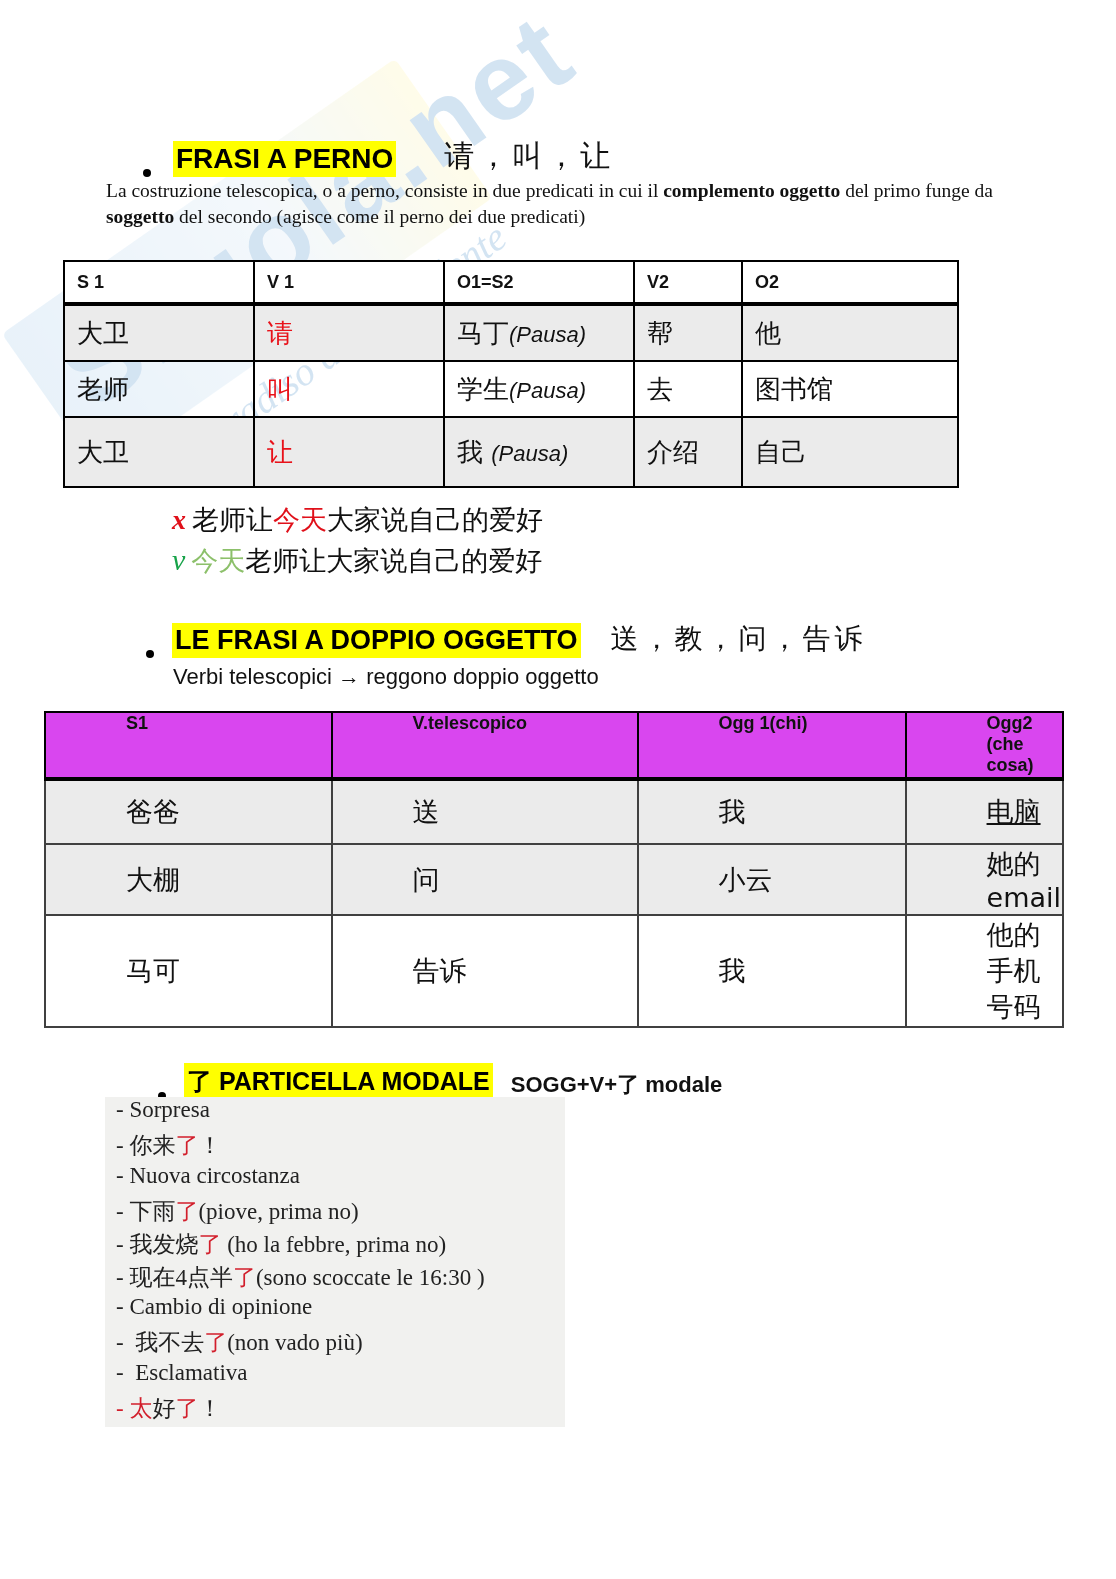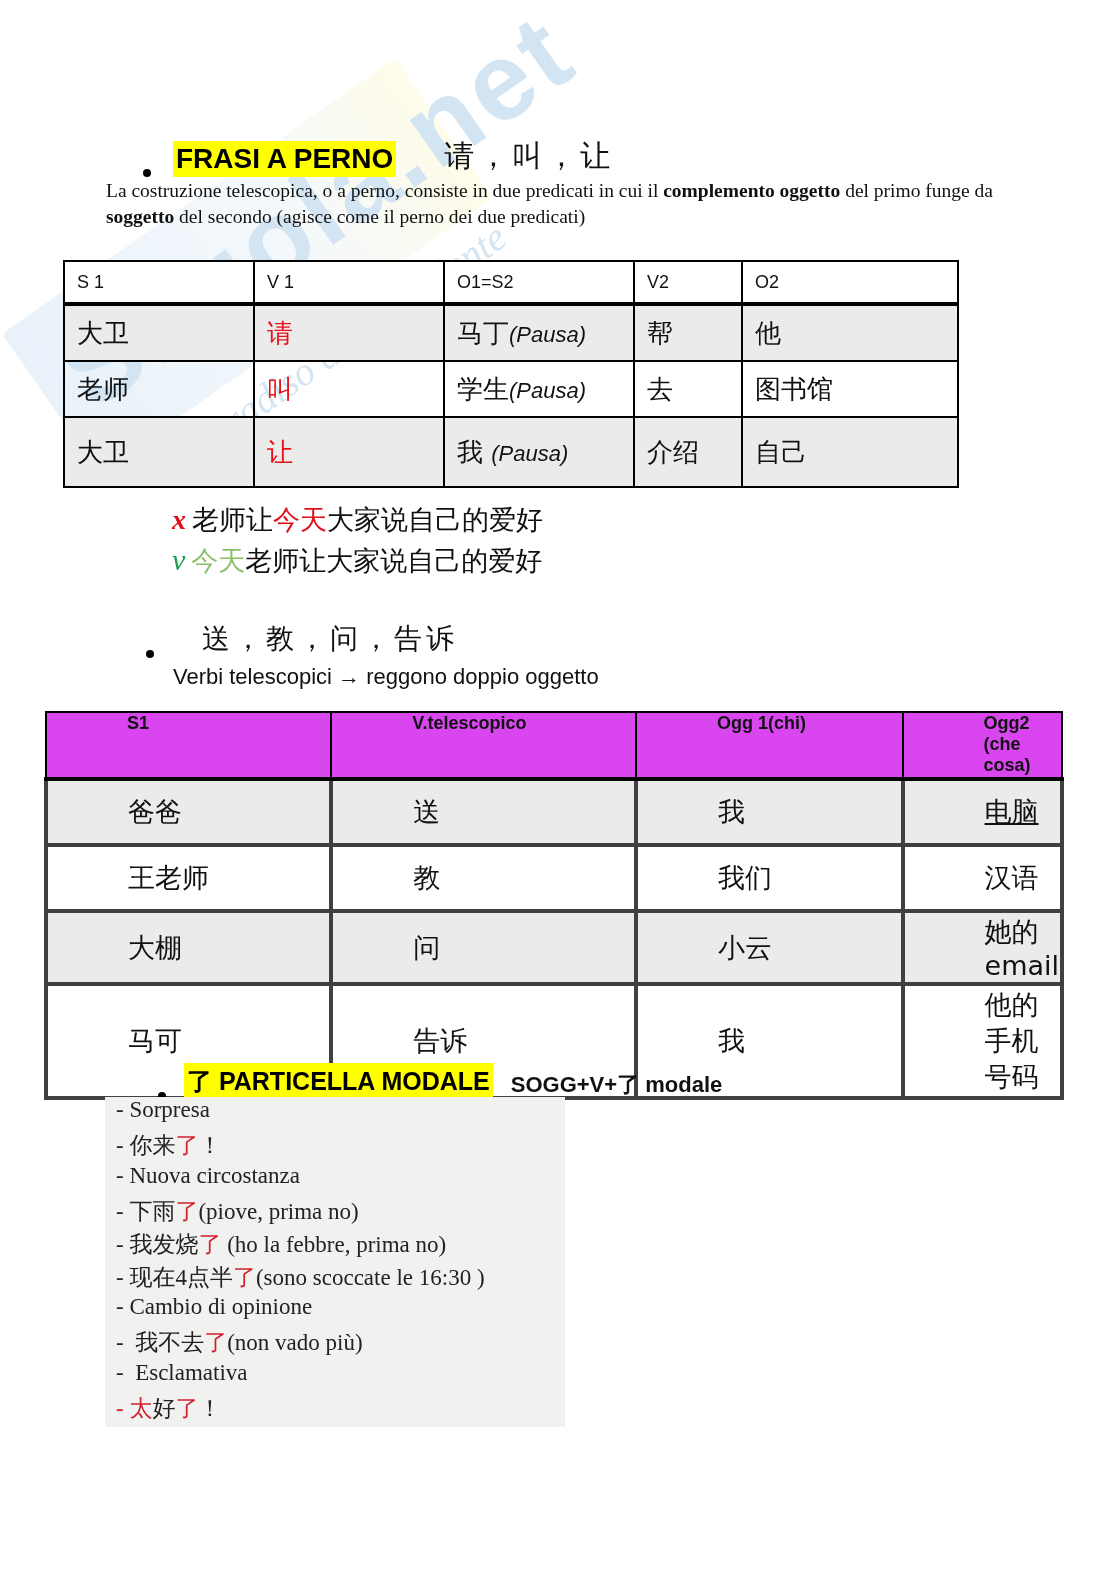--- a/index.html
+++ b/index.html
@@ -11,36 +11,36 @@
 
   .bullet-heading { position:absolute; display:flex; align-items:flex-end; font-family:"Liberation Sans", sans-serif; }
   .bullet-dot { width:8px; height:8px; border-radius:50%; background:#000; margin-right:22px; }
   .hl { background:#ffff00; font-weight:bold; padding:2px 3px; color:#000; }
   .cn-verbs { font-family:"DejaVu Sans", sans-serif; margin-left:48px; letter-spacing:4px; }
 
   .intro { position:absolute; left:106px; top:178px; width:900px; font-family:"Liberation Serif", serif; font-size:19.5px; line-height:26px; color:#111; }
 
   table.t1 { position:absolute; left:63px; top:260px; border-collapse:collapse; }
   .t1 td { border:2px solid #000; font-size:26px; padding:0 12px; vertical-align:middle; height:54px; }
-  .t1 th { border:2px solid #000; border-bottom:4px solid #000; font-family:"Liberation Sans", sans-serif; font-weight:normal; font-size:18px; text-align:left; padding:0 12px; height:40px; background:#fff; }
+  .t1 th { border:2px solid #000; border-bottom:4px solid #000; font-family:"Liberation Sans", sans-serif; font-weight:bold; font-size:18px; text-align:left; padding:0 12px; height:40px; background:#fff; }
   .t1 tr.shade td { background:#ebebeb; }
   .t1 .red { color:#e8121a; }
   .t1 .it { font-style:italic; font-family:"Liberation Sans", sans-serif; font-size:22px; }
 
   .example { position:absolute; left:172px; font-size:27px; }
   .ex-mark-x { color:#e0101a; font-family:"Liberation Serif", serif; font-style:italic; font-weight:bold; font-size:28px; margin-right:6px; }
   .ex-mark-v { color:#18a34a; font-family:"Liberation Serif", serif; font-style:italic; font-size:30px; margin-right:6px; }
   .red-t { color:#e0101a; }
   .green-t { color:#8cc06a; }
 
   .sub-line { position:absolute; left:173px; top:664px; font-family:"Liberation Sans", sans-serif; font-size:22px; }
 
   table.t2 { position:absolute; left:44px; top:711px; border-collapse:collapse; width:1020px; }
   .t2 th { border:2px solid #000; border-bottom:4px solid #000; font-family:"Liberation Sans", sans-serif; font-weight:bold; font-size:18px; height:62px; vertical-align:top; padding-top:0; text-align:left; background:#d946ef; }
-  .t2 td { border:4px solid #404040; font-size:27px; height:60px; vertical-align:middle; }
+  .t2 td { border:2px solid #404040; font-size:27px; height:60px; vertical-align:middle; }
   .t2 tr.shade td { background:#ebebeb; }
 
   .modale-box { position:absolute; left:105px; top:1097px; width:460px; height:330px; background:#f1f1ef; }
   .modale-line { position:absolute; left:116px; font-family:"Liberation Serif", serif; font-size:23px; color:#222; white-space:pre; }
   .modale-line .le { color:#d21e2b; }
 </style>
 </head>
 <body>
 
 <div class="watermark">
@@ -96,20 +96,21 @@
 
 <div class="example" style="top:502px;">
   <span class="ex-mark-x">x</span><span>老师让</span><span class="red-t">今天</span><span>大家说自己的爱好</span>
 </div>
 <div class="example" style="top:543px;">
   <span class="ex-mark-v">v</span><span class="green-t">今天</span><span>老师让大家说自己的爱好</span>
 </div>
 
 <div class="bullet-heading" style="left:146px; top:620px; font-size:27px;">
   <span class="bullet-dot" style="margin-right:18px;"></span>
+  <span class="hl">LE FRASI A DOPPIO OGGETTO</span>
   <span class="cn-verbs" style="font-size:28px; margin-left:30px;">送，教，问，告诉</span>
 </div>
 <div class="sub-line">
   <span>Verbi telescopici </span><span style="font-weight:bold;">→</span><span> reggono doppio oggetto</span>
 </div>
 
 <table class="t2">
   <thead>
     <tr>
       <th style="width:254px; padding-left:80px;">S1</th>
@@ -117,26 +118,20 @@
       <th style="width:224px; padding-left:80px;">Ogg 1(chi)</th>
       <th style="padding-left:80px;">Ogg2 (che cosa)</th>
     </tr>
   </thead>
   <tbody>
     <tr class="shade">
       <td style="padding-left:80px;">爸爸</td>
       <td style="padding-left:80px;">送</td>
       <td style="padding-left:80px;">我</td>
       <td style="padding-left:80px;text-decoration:underline;">电脑</td>
-    </tr>
-    <tr>
-      <td style="padding-left:80px;">王老师</td>
-      <td style="padding-left:80px;">教</td>
-      <td style="padding-left:80px;">我们</td>
-      <td style="padding-left:80px;">汉语</td>
     </tr>
     <tr class="shade">
       <td style="padding-left:80px;">大棚</td>
       <td style="padding-left:80px;">问</td>
       <td style="padding-left:80px;">小云</td>
       <td style="padding-left:80px;">她的 email</td>
     </tr>
     <tr>
       <td style="padding-left:80px;">马可</td>
       <td style="padding-left:80px;">告诉</td>

